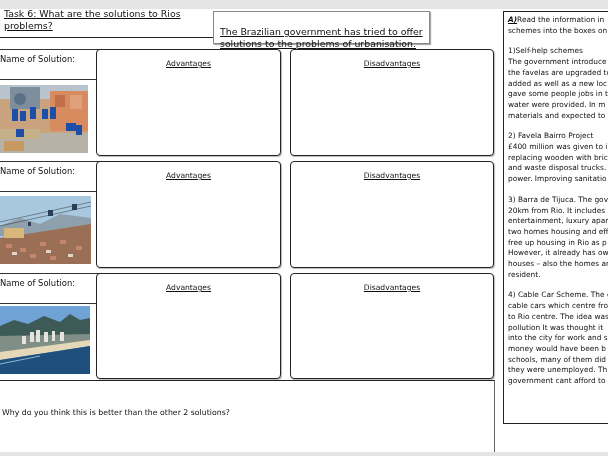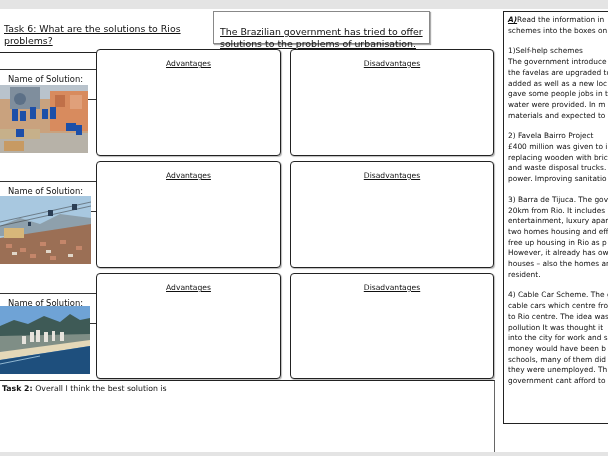--- a/index.html
+++ b/index.html
@@ -1,26 +1,26 @@
 <!DOCTYPE html>
 <html><head>
 <meta charset="utf-8">
 <style>
   html, body { margin:0; padding:0; }
   body { width:608px; height:456px; background:#ffffff; position:relative; overflow:hidden;
          font-family:"DejaVu Sans", sans-serif; color:#111; }
   .topstrip { position:absolute; left:0; top:0; width:608px; height:9px; background:#e4e4e4; }
   .bottomstrip { position:absolute; left:0; top:452px; width:608px; height:4px; background:#e4e4e4; }
-  .title-box { position:absolute; left:0; top:20px; width:213px; height:33px; border-bottom:1.5px solid #222;
+  .title-box { position:absolute; left:0; top:5px; width:213px; height:33px; border-bottom:1.5px solid #222;
                font-size:9.4px; line-height:12px; padding:3px 4px; box-sizing:border-box; text-decoration:underline; }
   .sub-box { position:absolute; left:213px; top:11px; width:217px; height:33px; border:1px solid #888;
              box-shadow:1px 1px 1px #aaa; font-size:9.4px; line-height:12px; padding:14px 6px; box-sizing:border-box;
              text-decoration:underline; background:#fff; }
   .name-box { position:absolute; left:0; width:114px; height:31px; border:1px solid #333; border-left:none;
-              box-sizing:border-box; font-size:8.4px; padding:4px 8px; background:#fff;margin-top:20px; }
+              box-sizing:border-box; font-size:8.4px; padding:4px 0; background:#fff; }
   .photo { position:absolute; left:0; width:88px; height:68px; overflow:hidden; }
   .rbox { position:absolute; border:1.2px solid #222; border-radius:4px; box-sizing:border-box;
           box-shadow:1px 1px 1px #bbb; background:#fff; }
   .rbox .lbl { display:block; text-align:center; font-size:7.6px; text-decoration:underline; margin-top:9px; }
   .task2 { position:absolute; left:0; top:380px; width:495px; height:72px; border-top:1.2px solid #222;
            border-right:1px solid #666; box-sizing:border-box; font-size:7.8px; padding:3px 2px; }
   .task2 p { margin:0; }
   .task2 .q2 { margin-top:24px; }
   .info { position:absolute; left:503px; top:11px; width:120px; height:413px; border:1.2px solid #222;
           box-sizing:border-box; padding:3px 4px; font-size:7.4px; line-height:10.7px; overflow:hidden; white-space:nowrap; background:#fff; }
@@ -133,21 +133,21 @@
   </svg>
 </div>
 <div class="rbox" style="left:96px; top:273px; width:185px; height:106px;">
   <span class="lbl">Advantages</span>
 </div>
 <div class="rbox" style="left:290px; top:273px; width:204px; height:106px;">
   <span class="lbl">Disadvantages</span>
 </div>
 
 <div class="task2">
-  <p><b>Task 2:</b><span> Overall I think the best solution is</span></p>
+  <p class="q2">Why do you think this is better than the other 2 solutions?</p>
 </div>
 
 <div class="info">
   <p><span class="ul">A)</span><span>Read the information in</span><br><span>schemes  into the boxes on</span></p>
 
   <p>
     <b>1)Self-help schemes</b><br>
     <span>The government introduce</span><br>
     <span>the favelas are upgraded to</span><br>
     <span>added as well as a new loc</span><br>

